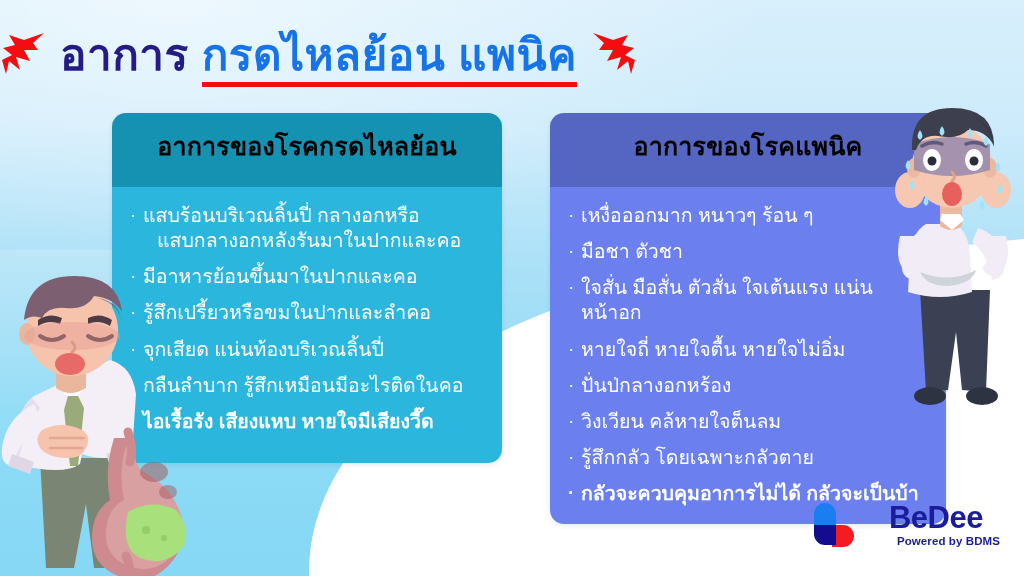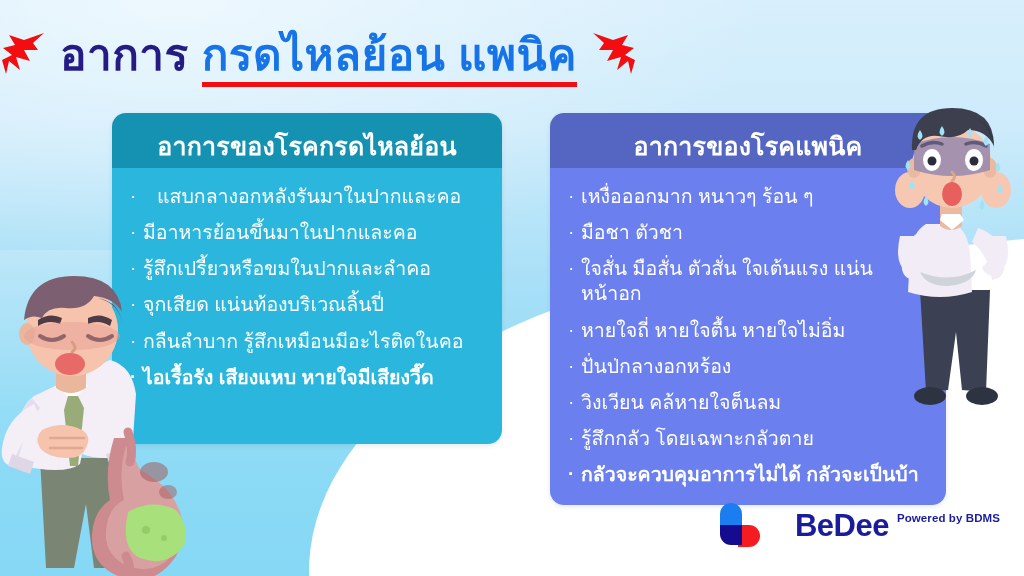--- a/index.html
+++ b/index.html
@@ -51,23 +51,23 @@
   }
   .burst { width:46px; height:54px; flex:0 0 auto; }
   .burst.right { transform:scaleX(-1); }
 
   
   .card {
     position:absolute; border-radius:14px; overflow:hidden;
     box-shadow:0 2px 5px rgba(0,60,110,.10);
   }
   .card-head {
-    text-align:center; color:#ffffff; font-weight:bold;
+    text-align:center; color:#000000; font-weight:bold;
     font-size:25px; letter-spacing:.2px;
-    padding:13px 10px 2px;
+    padding:13px 10px 21px;
   }
   .card-body { padding:16px 16px 18px 18px; }
   .bullet {
     display:flex; color:#ffffff; font-size:19.5px; line-height:1.29;
     margin-bottom:11px; align-items:flex-start;
   }
   .bullet:last-child { margin-bottom:0;font-weight:bold; }
   .dot { flex:0 0 auto; width:13px; color:#ffffff; font-size:19px; line-height:1.29; }
   .btxt { flex:1 1 auto; }
   .btxt .l2 { display:block; padding-left:14px; }
@@ -84,21 +84,21 @@
   .char { position:absolute; }
   #char-gerd { left:-6px; top:268px; width:230px; height:308px; }
   #char-panic { left:886px; top:104px; width:140px; height:330px; }
 
   
   .logo {
     position:absolute; right:24px; bottom:26px;
     display:flex; align-items:center; gap:11px;
   }
   .logo-mark { width:50px; height:50px; flex:0 0 auto; }
-  .logo-text { display:flex; flex-direction:row; line-height:1;margin-left:20px; }
+  .logo-text { display:flex; flex-direction:column; line-height:1;margin-left:20px; }
   .logo-name { font-size:31px; font-weight:bold; color:#1b1c9c; letter-spacing:-.5px; }
   .logo-sub { font-size:11.5px; font-weight:bold; color:#1b1c9c; letter-spacing:.1px; margin-top:3px;padding-left:8px; }
 </style>
 </head>
 <body>
 
 <div id="stage">
 
   <div class="bg-wash"></div>
   <div class="bg-band"></div>
@@ -117,20 +117,21 @@
     </svg>
   </div>
 
   <div class="card" id="card-gerd">
     <div class="card-head">อาการของโรคกรดไหลย้อน</div>
     <div class="card-body">
 
       <div class="bullet">
         <span class="dot">·</span>
         <span class="btxt">
+          <span>แสบร้อนบริเวณลิ้นปี่ กลางอกหรือ</span>
           <span class="l2">แสบกลางอกหลังรันมาในปากและคอ</span>
         </span>
       </div>
 
       <div class="bullet">
         <span class="dot">·</span>
         <span class="btxt">มีอาหารย้อนขึ้นมาในปากและคอ</span>
       </div>
 
       <div class="bullet">

